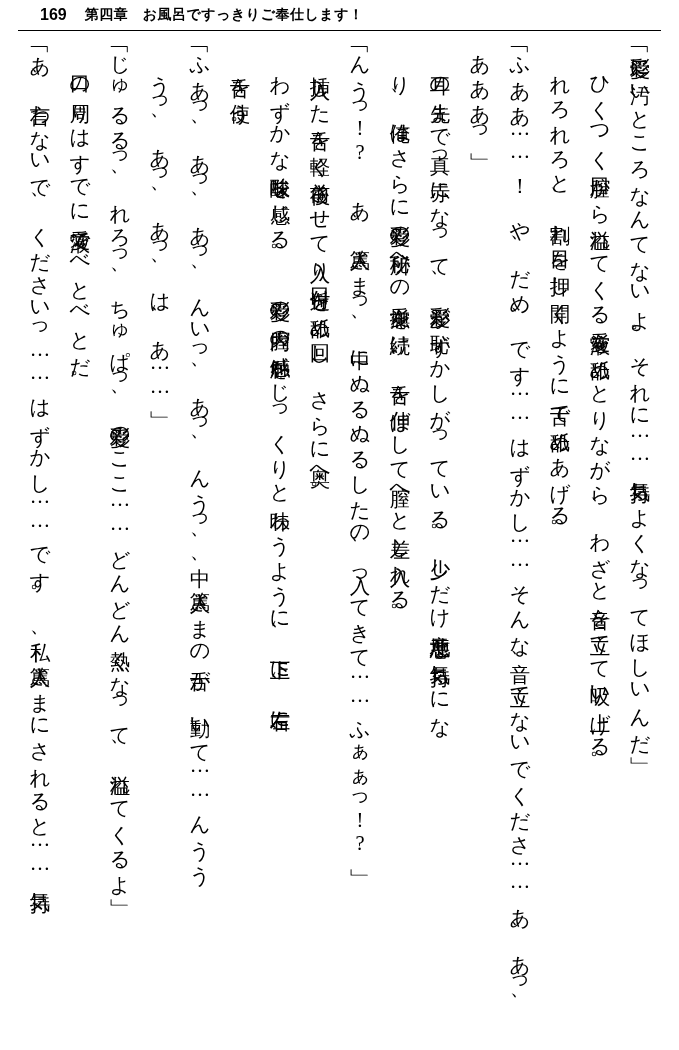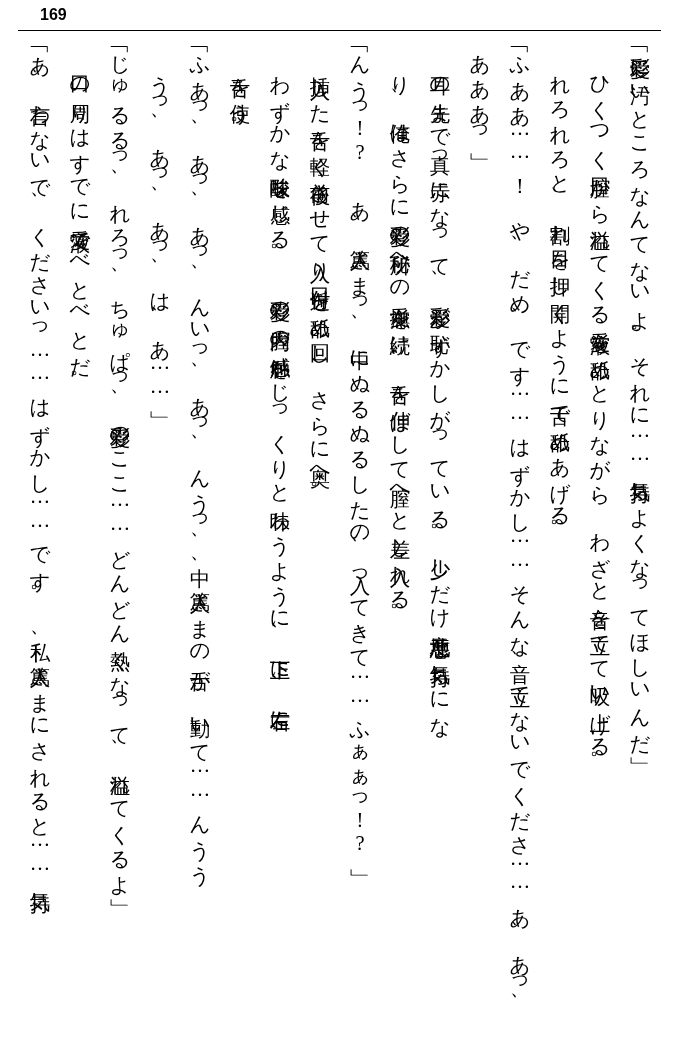--- a/index.html
+++ b/index.html
@@ -85,20 +85,21 @@
     text-indent: 21px;
   }
 </style>
 </head>
 <body>
 
 <div class="page">
 
   <div class="header">
     <span class="page-number">169</span>
+    <span class="chapter-title">第四章　お風呂ですっきりご奉仕します！</span>
   </div>
   <div class="header-rule"></div>
 
   <div class="body-wrap">
     <div class="vtext" id="vtext">
         <p>「彩愛に汚いところなんてないよ。それに……気持ちよくなってほしいんだ」</p>
         <p class="ind">ひくつく膣口から溢れてくる愛液を舐めとりながら、わざと音を立てて吸い上げる。</p>
         <p class="ind">れろれろと、割れ目を押し開くように舌で舐めあげる。</p>
         <p>「ふああ……！　や、だめ、です……はずかし……そんな音、立てないでくださ……あ、あっ、あああっ」</p>
         <p class="ind">耳の先まで真っ赤になって、彩愛が恥ずかしがっている。少しだけ意地悪な気持ちにな</p>

